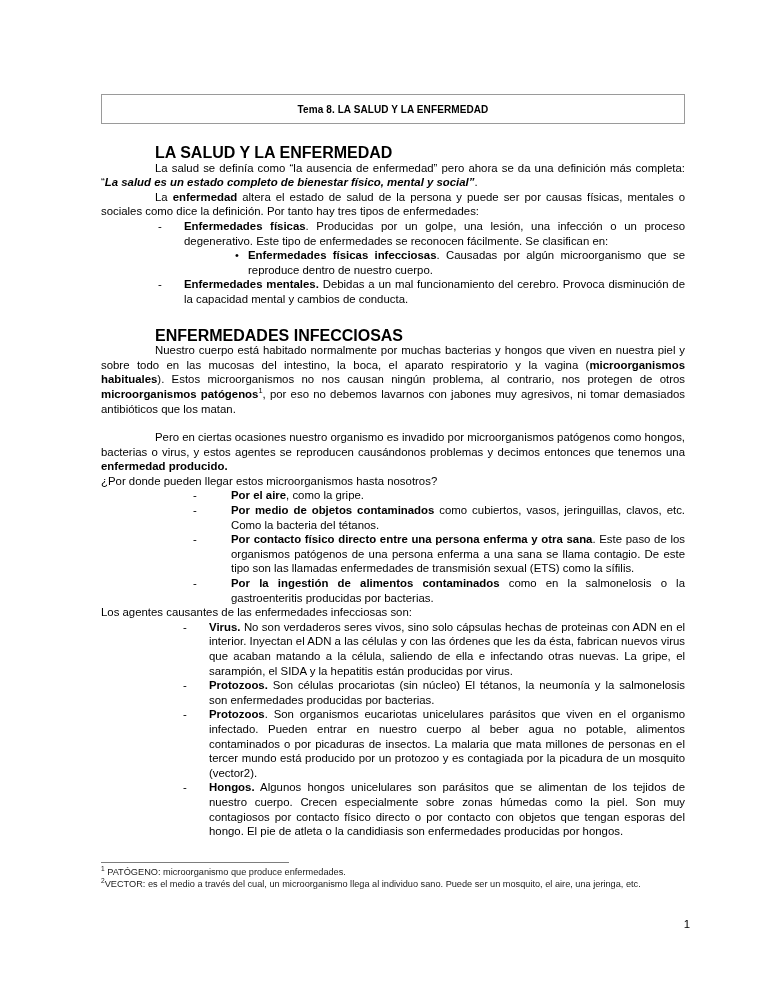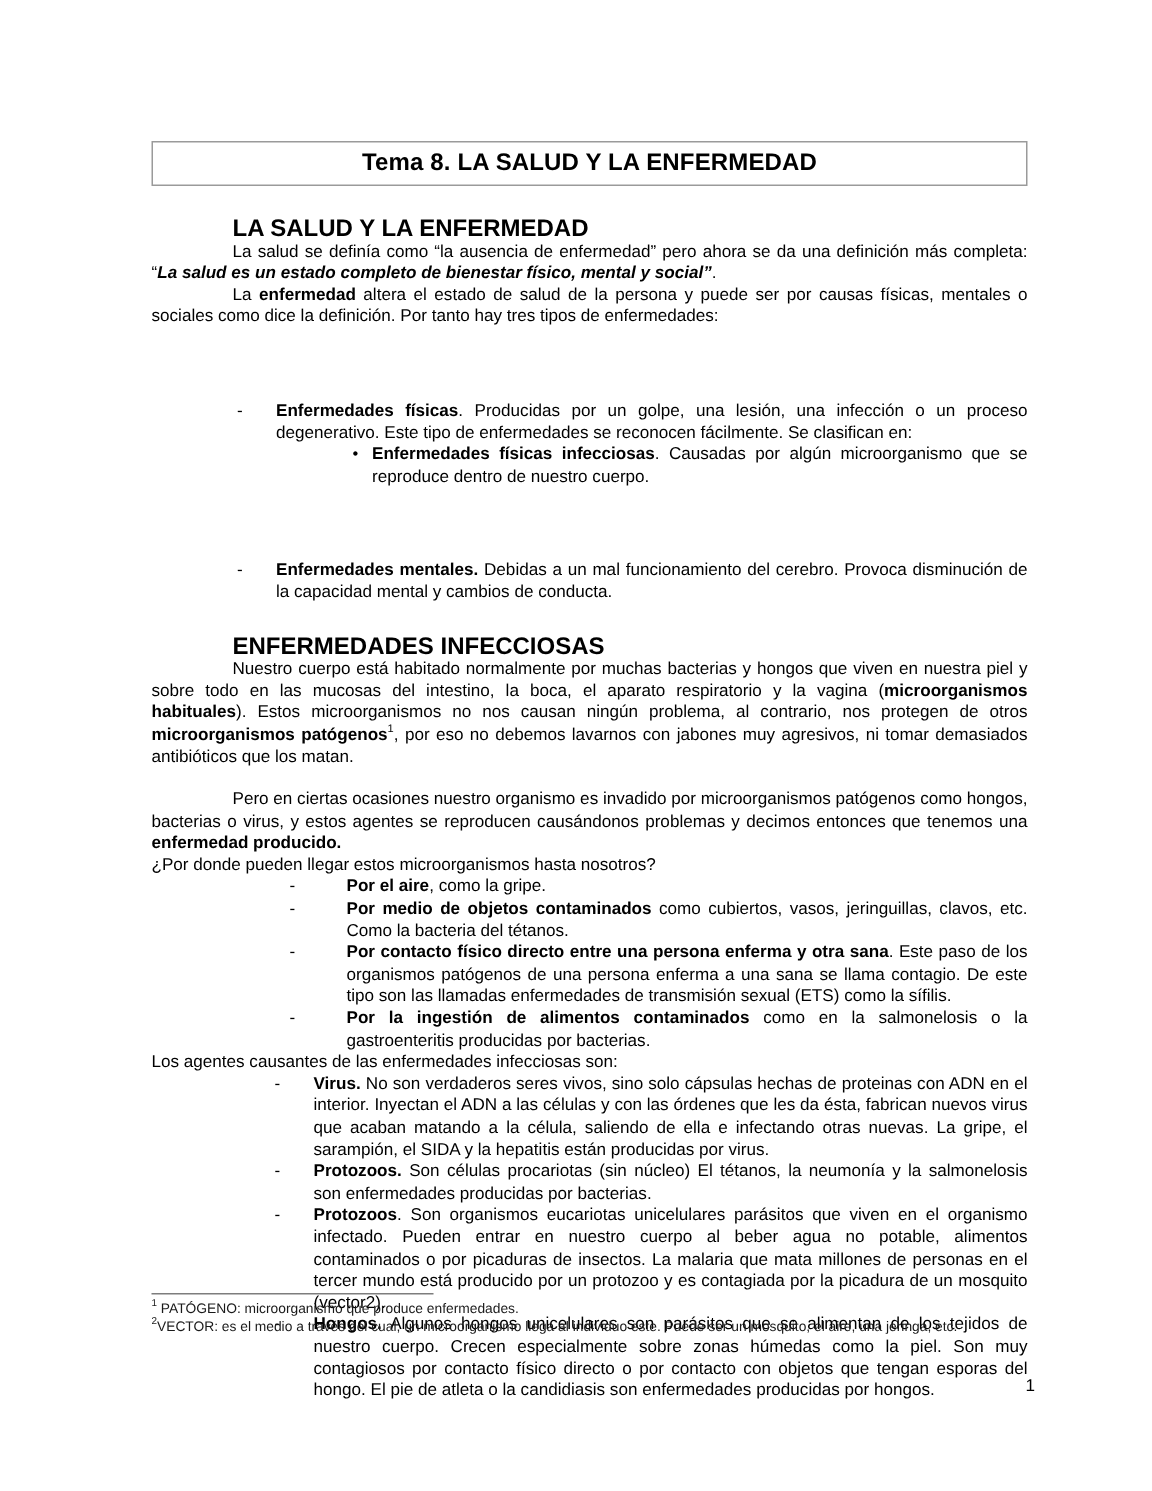--- a/index.html
+++ b/index.html
@@ -32,21 +32,21 @@
     margin-top: 94px;
     border: 1px solid #9a9a9a;
     height: 30px;
     display: flex;
     align-items: center;
     justify-content: center;
     box-sizing: border-box;
     background: #ffffff;
   }
   .title-box .title-text {
-    font-size: 16px;
+    font-size: 10px;
     font-weight: bold;
     letter-spacing: 0.1px;
     white-space: nowrap;
   }
 
   
   p, li, div.txt {
     font-size: 11.4px;
     line-height: 14.6px;
     text-align: justify;
@@ -76,21 +76,20 @@
     padding: 0;
   }
   ul.lvl > li {
     position: relative;
     text-align: justify;
   }
   
   ul.dash1 > li {
     margin-left: 83px;
     padding-left: 0;
-    margin-top: 48px;
   }
   ul.dash1 > li::before {
     content: "-";
     position: absolute;
     left: -26px;
     top: 0;
   }
   
   ul.dot > li {
     margin-left: 64px;
@@ -228,18 +227,18 @@
       <li><b>Protozoos.</b><span> Son células procariotas (sin núcleo) El tétanos, la neumonía y la salmonelosis son enfermedades producidas por bacterias.</span></li>
       <li><b>Protozoos</b><span>. Son organismos eucariotas unicelulares parásitos que viven en el organismo infectado. Pueden entrar en nuestro cuerpo al beber agua no potable, alimentos contaminados o por picaduras de insectos. La malaria que mata millones de personas en el tercer mundo está producido por un protozoo y es contagiada por la picadura de un mosquito (vector2).</span></li>
       <li><b>Hongos.</b><span> Algunos hongos unicelulares son parásitos que se alimentan de los tejidos de nuestro cuerpo. Crecen especialmente sobre zonas húmedas  como la piel. Son muy contagiosos por contacto físico directo o por contacto con objetos que tengan esporas del hongo. El pie de atleta o la candidiasis son enfermedades producidas por hongos.</span></li>
     </ul>
 
   </div>
 
   <div class="footnotes">
     <div class="fn-rule"></div>
     <div class="fn"><sup>1</sup><span> PATÓGENO: microorganismo que produce enfermedades.</span></div>
-    <div class="fn"><sup>2</sup><span>VECTOR: es el medio a través del cual, un microorganismo llega al individuo este. Puede ser un mosquito, el aire, una jeringa, etc.</span></div>
+    <div class="fn"><sup>2</sup><span>VECTOR: es el medio a través del cual, un microorganismo llega al individuo sano. Puede ser un mosquito, el aire, una jeringa, etc.</span></div>
   </div>
 
   <div class="page-number">1</div>
 
 </div>
 
 </body></html>

